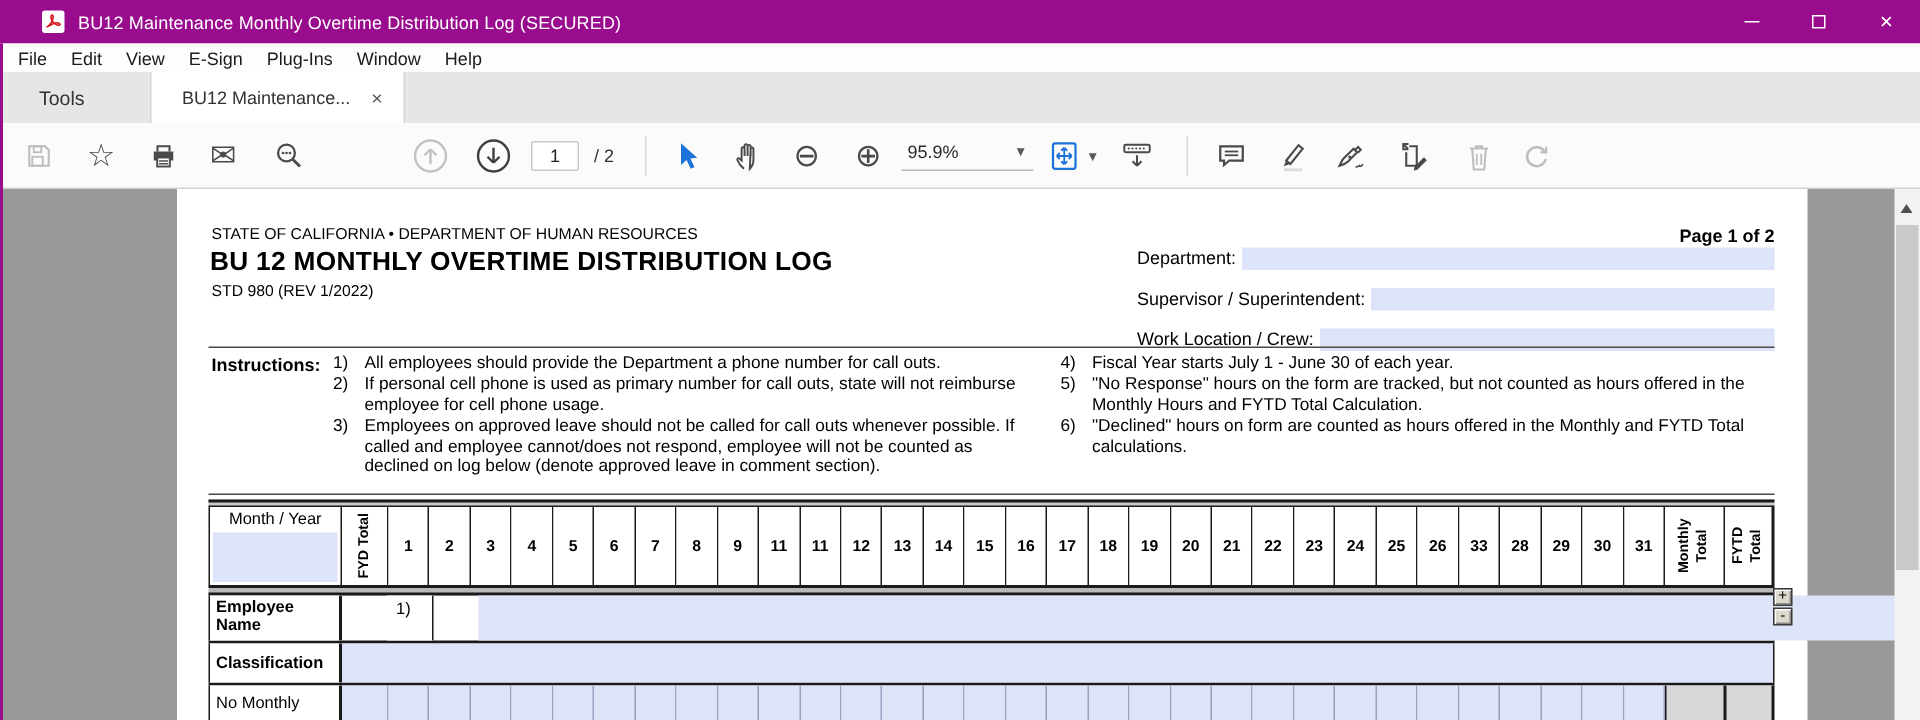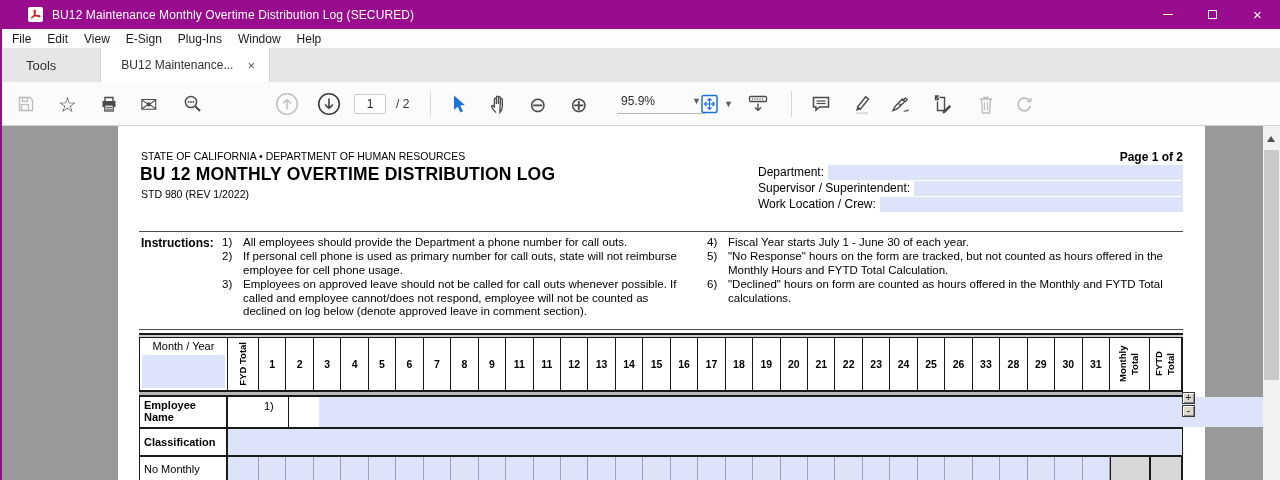--- a/index.html
+++ b/index.html
@@ -50,21 +50,21 @@
   .sb-up { position:absolute; top:6px; left:4px; width:0; height:0; border:4.5px solid transparent; border-bottom:6px solid #505050; }
   .sb-thumb { position:absolute; top:24px; left:1px; width:15px; height:230px; background:#c9c9c9; }
 
   
   .pg-agency { position:absolute; left:23px; top:24px; font-size:10.5px; color:#000; }
   .pg-title  { position:absolute; left:22px; top:38px; font-size:17.5px; font-weight:bold; color:#000; letter-spacing:.2px; }
   .pg-std    { position:absolute; left:23px; top:62px; font-size:10.5px; color:#000; }
   .pg-num    { position:absolute; right:22px; top:24px; font-size:12px; font-weight:bold; }
 
   .hdr-fields { position:absolute; left:640px; top:38px; width:425px; }
-  .hf-row { display:flex; align-items:center; height:16px; margin-bottom:0; }
+  .hf-row { display:flex; align-items:center; height:16px; margin-bottom:11px; }
   .hf-label { font-size:12px; color:#000; white-space:nowrap; padding-right:4px; }
   .hf-field { flex:1 1 auto; height:15px; background:#dde3f9; }
 
   .rule { position:absolute; left:21px; width:1044px; border-top:1.5px solid #4a4a4a; }
 
   .instr-label { position:absolute; left:23px; top:110px; font-size:12px; font-weight:bold; }
   .instr-col { position:absolute; top:110px; font-size:11.5px; line-height:13.4px; }
   .instr-col.left  { left:104px; width:462px; }
   .instr-col.right { left:589px; width:478px; }
   .instr-item { display:flex; margin-bottom:1px; }
@@ -213,21 +213,21 @@
         <svg width="22" height="22">
             <path d="M8 19.5c-1.9-1.5-3.6-4-4.4-5.8-.4-.9.8-1.7 1.6-.9l1.2 1.2V6.3c0-1.5 2-1.5 2 0V11m0-5.9V4.2c0-1.5 2-1.5 2 0V11m0-6.3c0-1.5 2-1.5 2 0V11.4m0-5c0-1.4 1.9-1.4 1.9 0v7.2c0 2.6-1 4.4-2.4 5.9z" fill="none" stroke="#4a4a4a" stroke-width="1.3"></path>
           </svg>
       </div>
       <div class="tb" style="left:527px">
           <span class="glyph">⊖</span>
         </div>
       <div class="tb" style="left:568px">
           <span class="glyph">⊕</span>
         </div>
-      <div class="tb zoomctl" style="left:615px">
+      <div class="tb zoomctl" style="left:599px">
         <span class="zoom-val">95.9%</span>
         <span class="caret">▼</span>
       </div>
       <div class="tb" style="left:697px">
         <svg width="22" height="22">
             <rect x="3" y="2.5" width="15" height="17" rx="1.5" fill="none" stroke="#1b72d9" stroke-width="1.5"></rect>
             <path d="M10.5 5.5v11M5.5 11h10M10.5 5.5l-2 2m2-2l2 2m-2 9l-2-2m2 2l2-2M5.5 11l2-2m-2 2l2 2m8-2l-2-2m2 2l-2 2" fill="none" stroke="#1b72d9" stroke-width="1.2"></path>
           </svg>
       </div>
       <div class="tb" style="left:722px">

